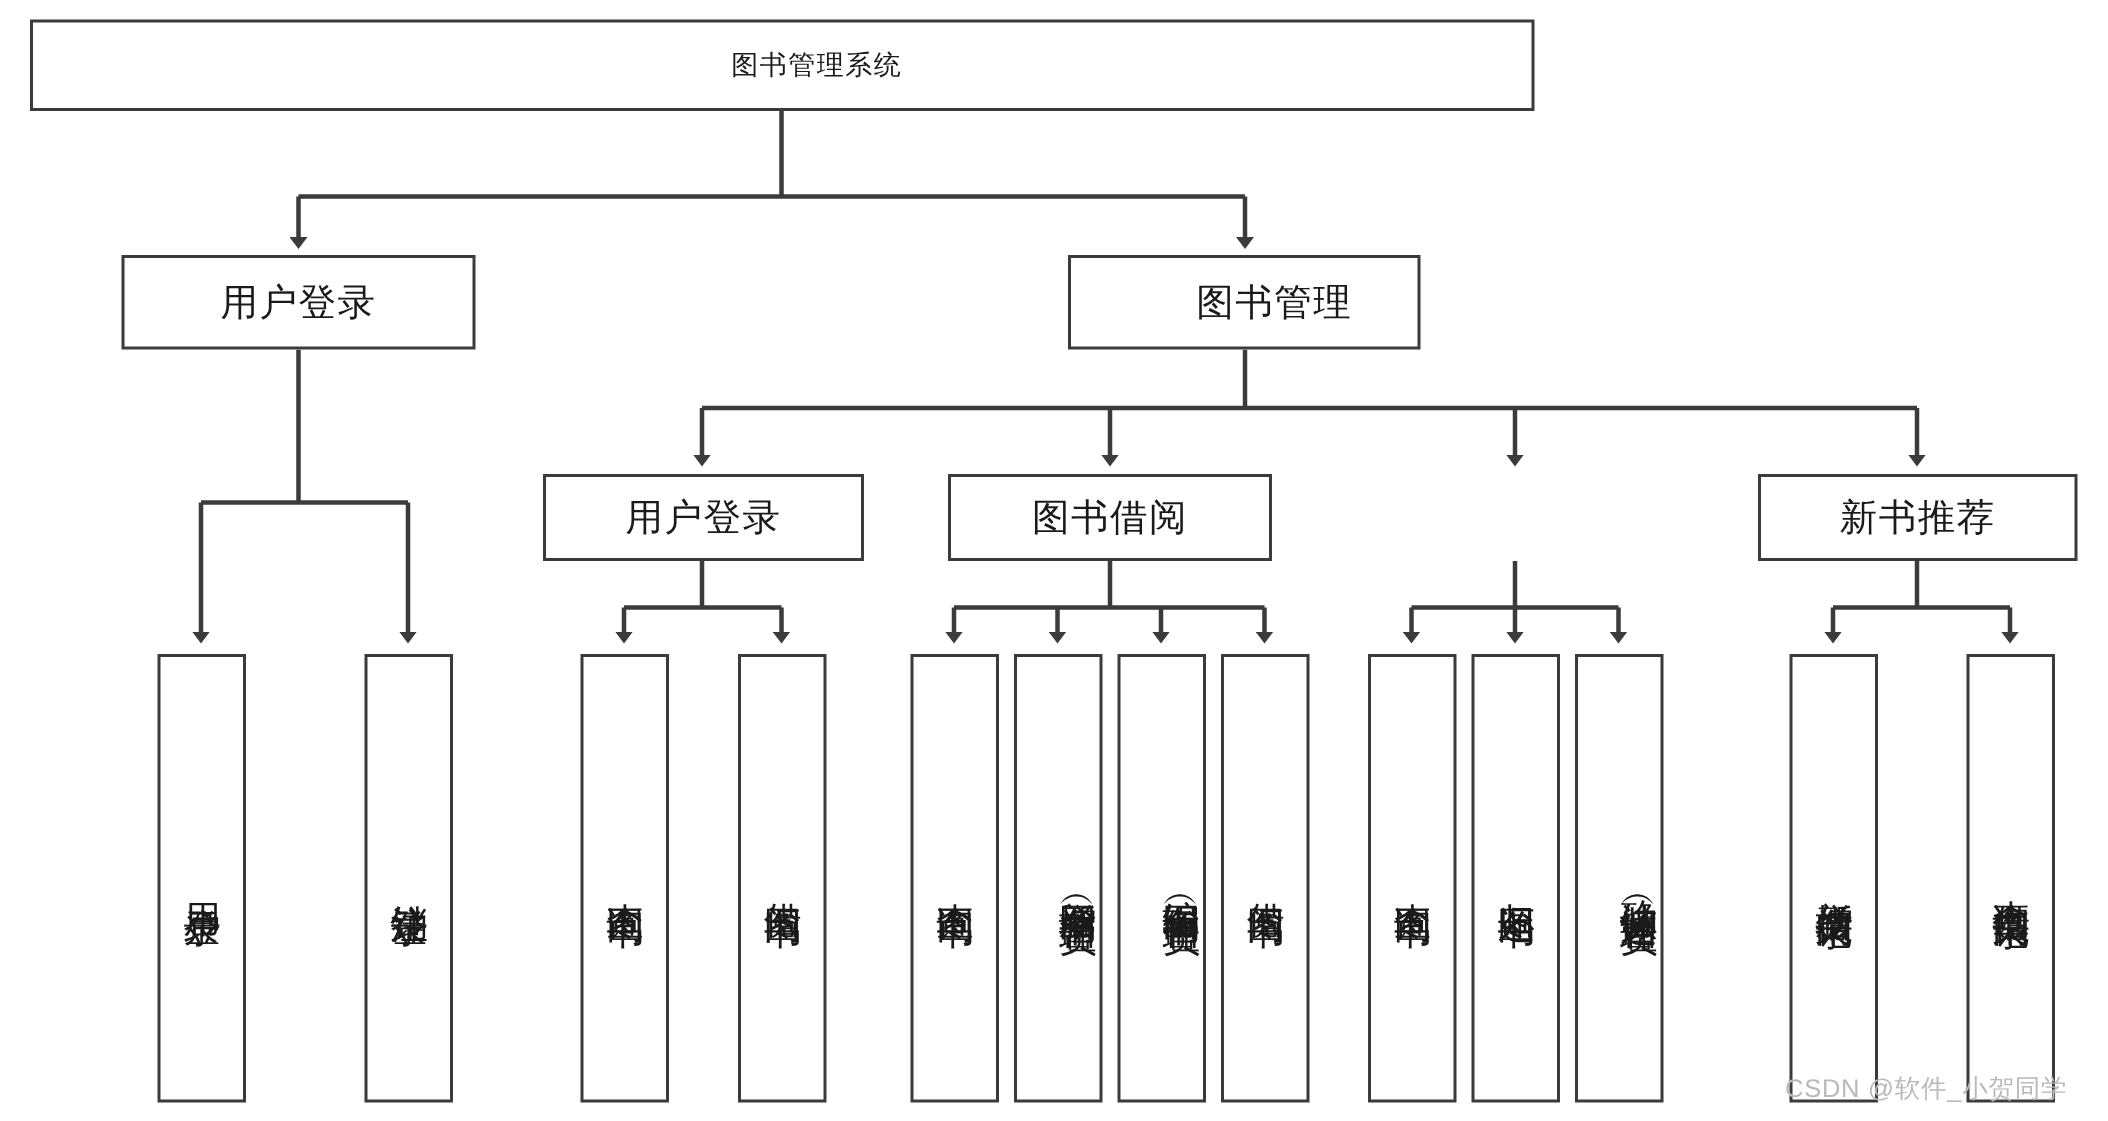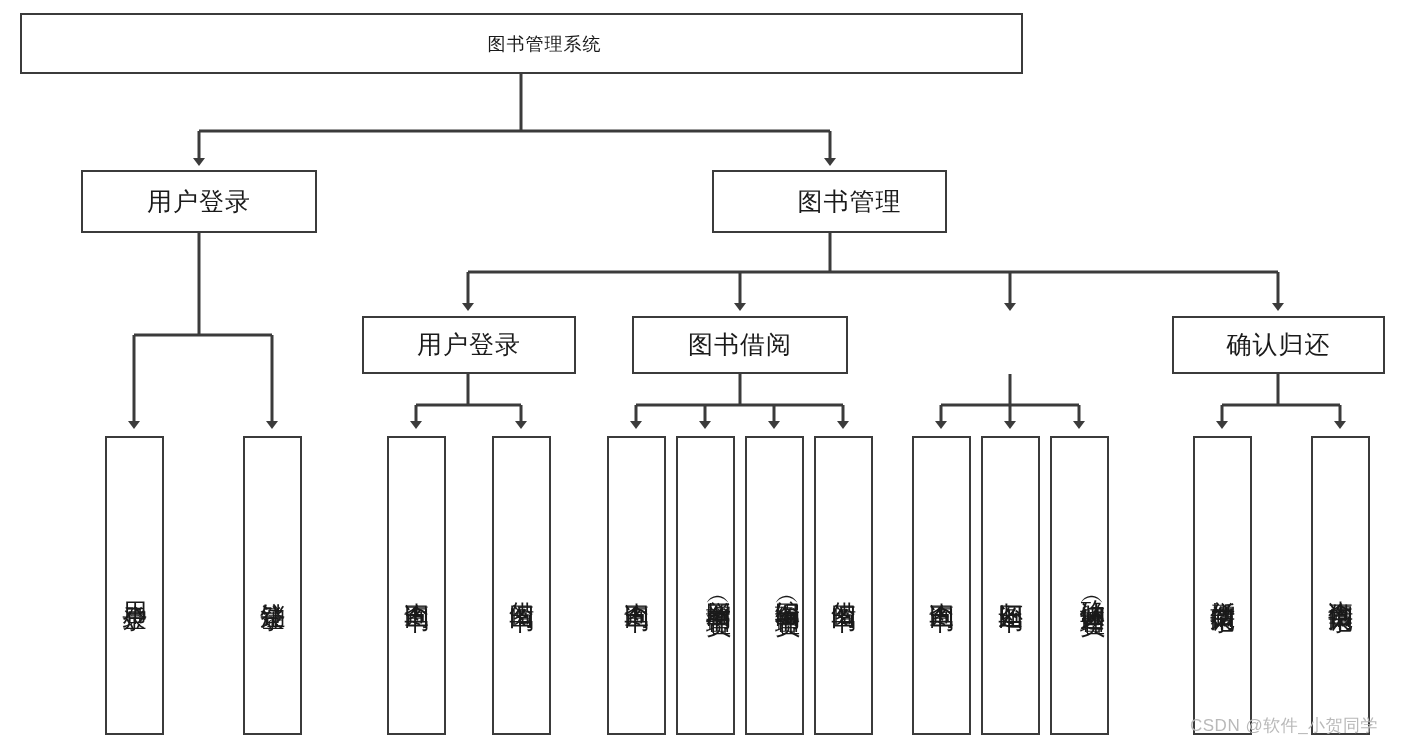--- a/index.html
+++ b/index.html
@@ -137,21 +137,21 @@
 
   <div class="node horiz" style="left:81px; top:170px; width:236px; height:63px;">用户登录</div>
 
   <div class="node horiz" style="left:712px; top:170px; width:235px; height:63px;padding-left:40px;">图书管理</div>
 
   <div class="node horiz" style="left:362px; top:316px; width:214px; height:58px;">用户登录</div>
 
   <div class="node horiz" style="left:632px; top:316px; width:216px; height:58px;">图书借阅</div>
 
 
-  <div class="node horiz" style="left:1172px; top:316px; width:213px; height:58px;">确认归还</div>
+  <div class="node horiz" style="left:1172px; top:316px; width:213px; height:58px;">新书推荐</div>
 
   <div class="node vert midalign" style="left:105px; top:436px; width:59px; height:299px;">用户登录</div>
 
   <div class="node vert midalign" style="left:243px; top:436px; width:59px; height:299px;">注销登录</div>
 
   <div class="node vert midalign" style="left:387px; top:436px; width:59px; height:299px;">查询图书</div>
 
   <div class="node vert midalign" style="left:492px; top:436px; width:59px; height:299px;">借阅图书</div>
 
   <div class="node vert midalign" style="left:607px; top:436px; width:59px; height:299px;">查询图书</div>

